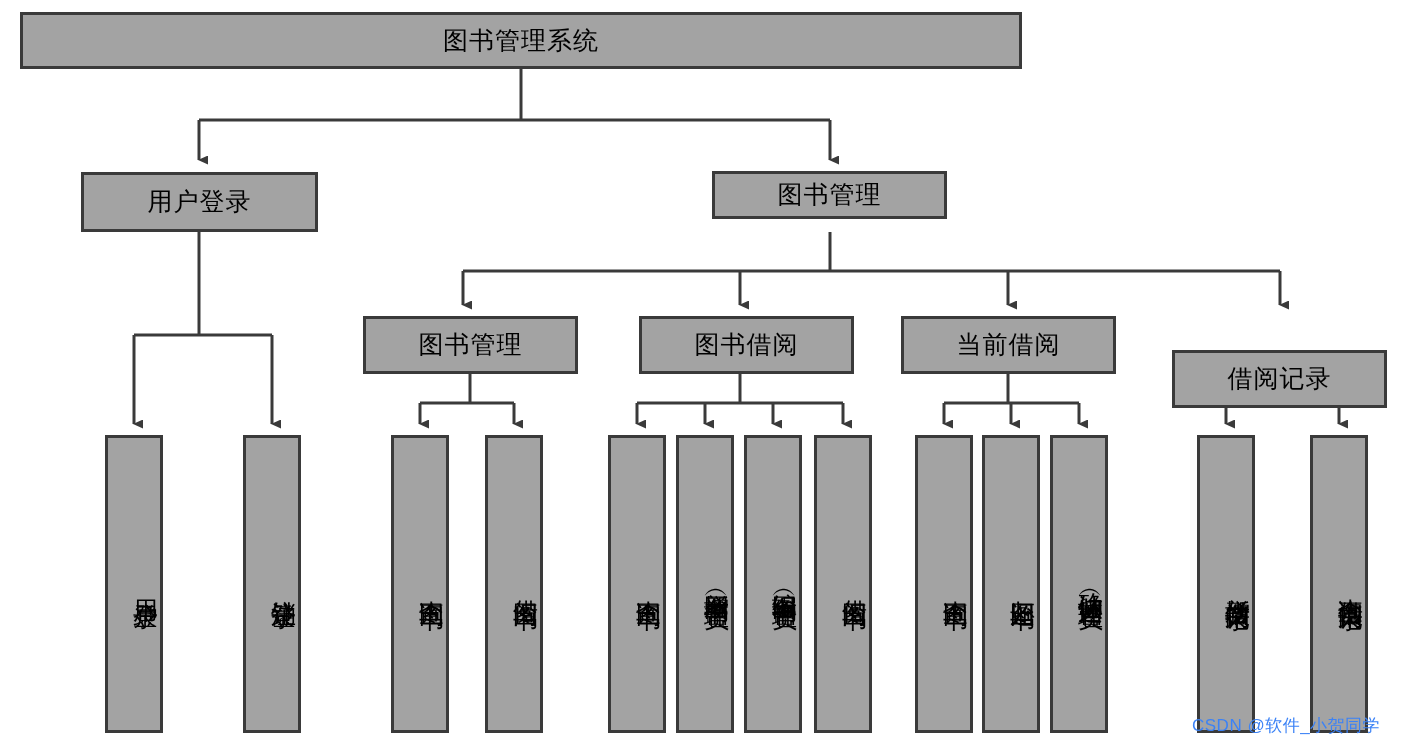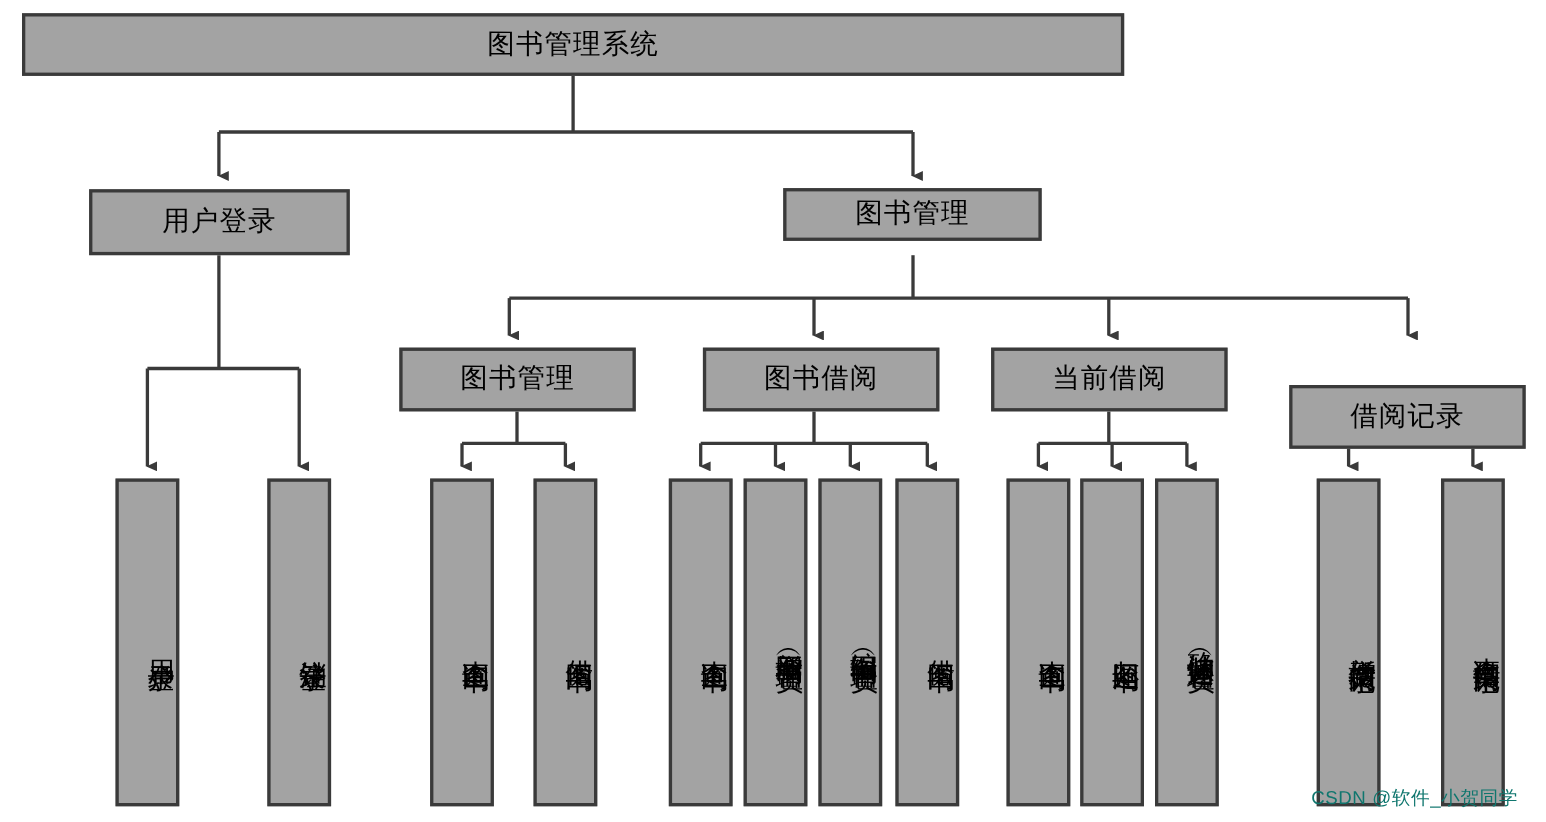--- a/index.html
+++ b/index.html
@@ -55,21 +55,21 @@
   }
   .node-v.vtall {
     align-items: flex-start;
     padding-top: 8px;
   }
   #watermark {
     position: absolute;
     left: 1192px;
     top: 714px;
     font-size: 17px;
-    color: #0f766e;
+    color: #3b82f6;
     letter-spacing: 0.5px;
     white-space: nowrap;
     z-index: 5;
   }
 </style>
 </head>
 <body>
 
 <div id="canvas">
 

